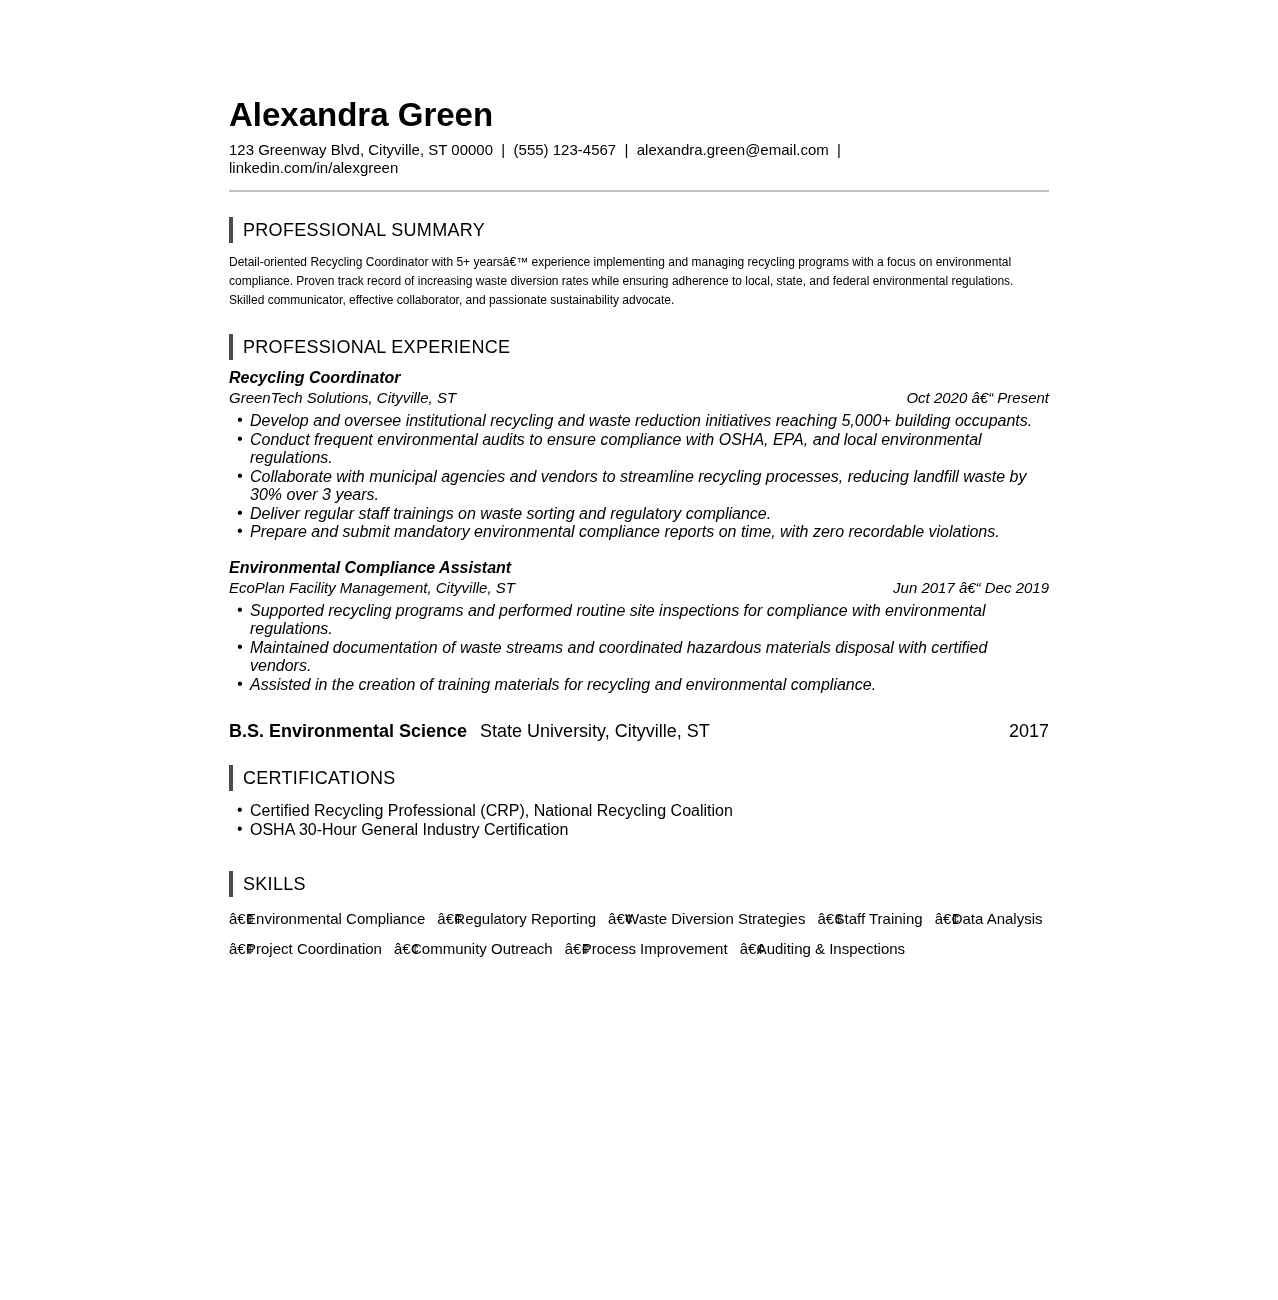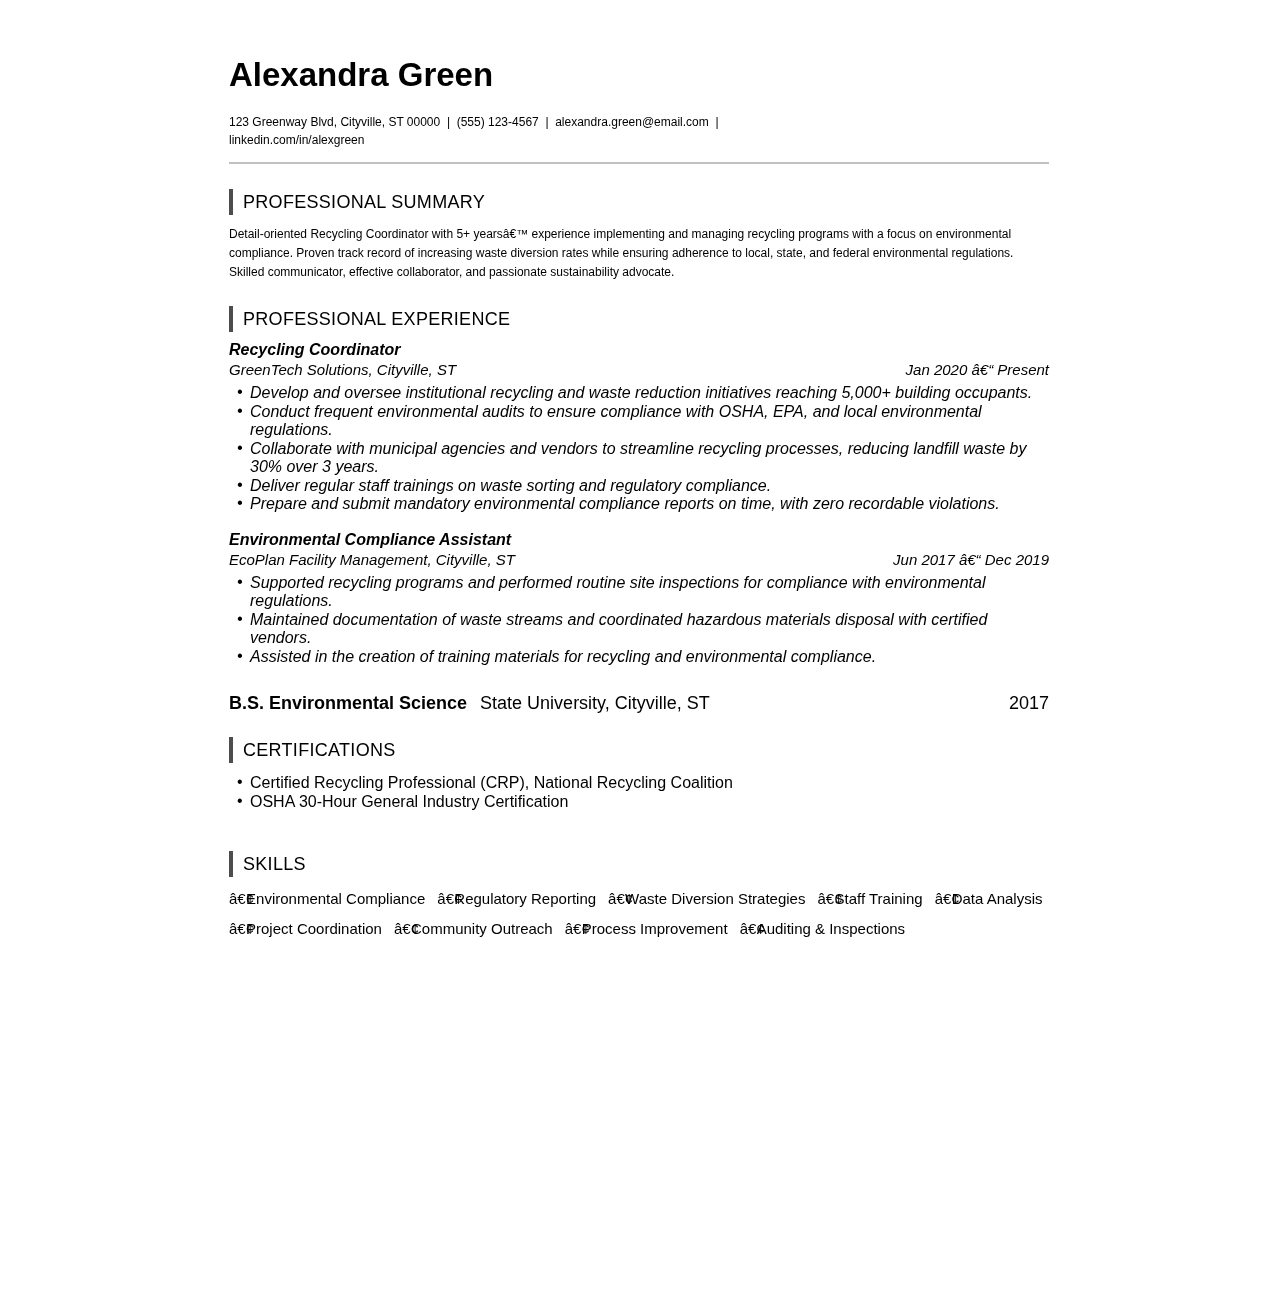--- a/index.html
+++ b/index.html
@@ -6,25 +6,25 @@
     --bar-color:#4d4d4d;
     --divider-color:#c0c0c0;
     --text-color:#000000;
   }
   *{box-sizing:border-box;}
   html,body{margin:0;padding:0;}
   body{
     width:1278px;height:1300px;background:#ffffff;overflow:hidden;
     font-family:"Liberation Sans",sans-serif;color:var(--text-color);
   }
-  .page{width:820px;margin-left:229px;padding-top:57px;}
+  .page{width:820px;margin-left:229px;padding-top:97px;}
 
   
   .name{font-size:33px;font-weight:bold;line-height:36px;margin:0;letter-spacing:0px;}
-  .contact{margin-top:20px;font-size:12px;line-height:18px;white-space:pre-wrap;}
+  .contact{margin-top:8px;font-size:15px;line-height:18px;white-space:pre-wrap;}
   .divider{margin-top:13px;border:none;border-top:2px solid var(--divider-color);}
 
   
   .section{margin-top:24px;}
   .sec-heading{
     font-size:18px;font-weight:normal;letter-spacing:0.3px;line-height:22px;
     border-left:4px solid var(--bar-color);padding:2px 0 2px 10px;margin:0;
   }
 
   
@@ -63,21 +63,21 @@
     <p class="summary-text">Detail-oriented Recycling Coordinator with 5+ yearsâ€™ experience implementing and managing recycling programs with a focus on environmental compliance. Proven track record of increasing waste diversion rates while ensuring adherence to local, state, and federal environmental regulations. Skilled communicator, effective collaborator, and passionate sustainability advocate.</p>
   </div>
 
   <div class="section">
     <h2 class="sec-heading">PROFESSIONAL EXPERIENCE</h2>
 
     <div class="job">
       <div class="job-title">Recycling Coordinator</div>
       <div class="job-subline">
         <span>GreenTech Solutions, Cityville, ST</span>
-        <span>Jan 2020 â€“ Present</span>
+        <span>Oct 2020 â€“ Present</span>
       </div>
       <ul class="bullets">
         <li>Develop and oversee institutional recycling and waste reduction initiatives reaching 5,000+ building occupants.</li>
         <li>Conduct frequent environmental audits to ensure compliance with OSHA, EPA, and local environmental regulations.</li>
         <li>Collaborate with municipal agencies and vendors to streamline recycling processes, reducing landfill waste by 30% over 3 years.</li>
         <li>Deliver regular staff trainings on waste sorting and regulatory compliance.</li>
         <li>Prepare and submit mandatory environmental compliance reports on time, with zero recordable violations.</li>
       </ul>
     </div>
 
@@ -105,21 +105,21 @@
   </div>
 
   <div class="section">
     <h2 class="sec-heading">CERTIFICATIONS</h2>
     <ul class="bullets" style="margin-top:11px;">
       <li>Certified Recycling Professional (CRP), National Recycling Coalition</li>
       <li>OSHA 30-Hour General Industry Certification</li>
     </ul>
   </div>
 
-  <div class="section" style="margin-top:40px;">
+  <div class="section" style="margin-top:32px;">
     <h2 class="sec-heading">SKILLS</h2>
     <div class="skills-wrap">
       <span class="skill"><span class="skill-bullet">â€¢</span><span>Environmental Compliance</span></span>
       <span class="skill"><span class="skill-bullet">â€¢</span><span>Regulatory Reporting</span></span>
       <span class="skill"><span class="skill-bullet">â€¢</span><span>Waste Diversion Strategies</span></span>
       <span class="skill"><span class="skill-bullet">â€¢</span><span>Staff Training</span></span>
       <span class="skill"><span class="skill-bullet">â€¢</span><span>Data Analysis</span></span>
       <span class="skill"><span class="skill-bullet">â€¢</span><span>Project Coordination</span></span>
       <span class="skill"><span class="skill-bullet">â€¢</span><span>Community Outreach</span></span>
       <span class="skill"><span class="skill-bullet">â€¢</span><span>Process Improvement</span></span>

